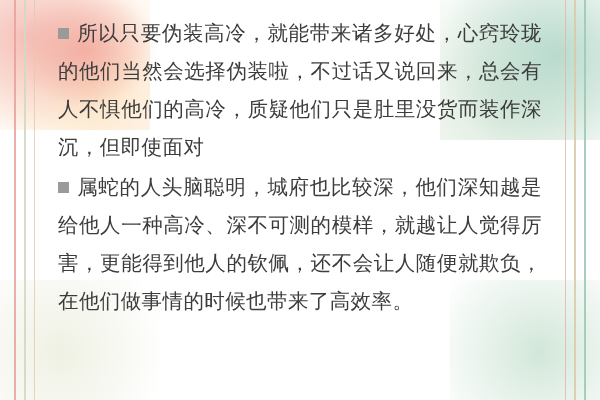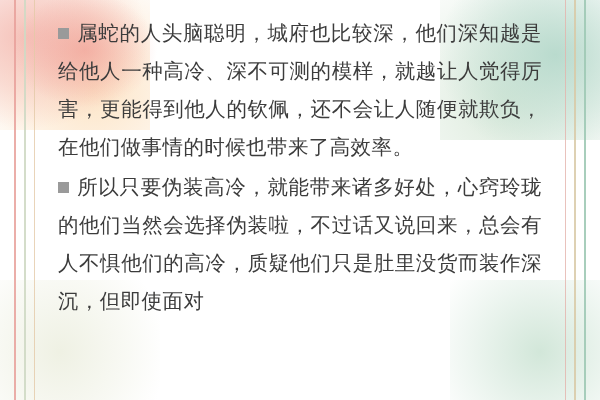--- a/index.html
+++ b/index.html
@@ -123,21 +123,21 @@
   <div class="rule rule-l1"></div>
   <div class="rule rule-l2"></div>
   <div class="rule rule-l3"></div>
   <div class="rule rule-r1"></div>
   <div class="rule rule-r2"></div>
   <div class="rule rule-r3"></div>
 
   <div class="content">
 
     <p class="para">
-      <span class="bullet"></span><span>属蛇的人头脑聪明，城府也比较深，他们深知越是给他人一种高冷、深不可测的模样，就越让人觉得厉害，更能得到他人的钦佩，还不会让人随便就欺负，在他们做事情的时候也带来了高效率。</span>
+      <span class="bullet"></span><span>所以只要伪装高冷，就能带来诸多好处，心窍玲珑的他们当然会选择伪装啦，不过话又说回来，总会有人不惧他们的高冷，质疑他们只是肚里没货而装作深沉，但即使面对</span>
     </p>
 
     <p class="para">
-      <span class="bullet"></span><span>所以只要伪装高冷，就能带来诸多好处，心窍玲珑的他们当然会选择伪装啦，不过话又说回来，总会有人不惧他们的高冷，质疑他们只是肚里没货而装作深沉，但即使面对</span>
+      <span class="bullet"></span><span>属蛇的人头脑聪明，城府也比较深，他们深知越是给他人一种高冷、深不可测的模样，就越让人觉得厉害，更能得到他人的钦佩，还不会让人随便就欺负，在他们做事情的时候也带来了高效率。</span>
     </p>
 
   </div>
 </div>
 
 </body></html>

